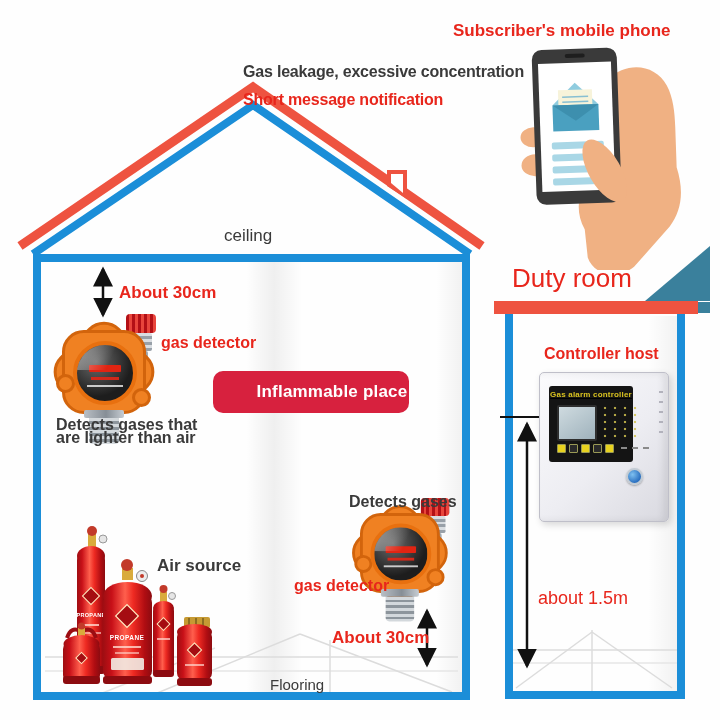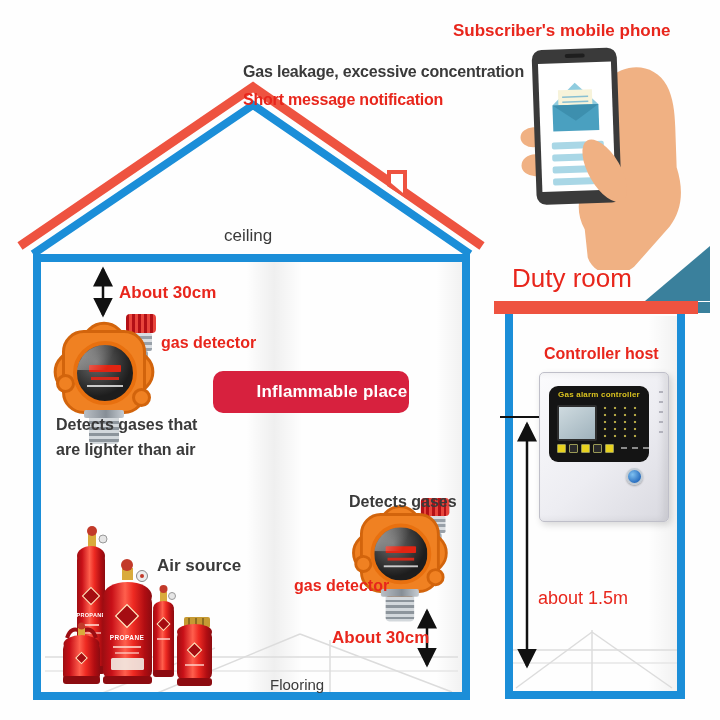--- a/index.html
+++ b/index.html
@@ -41,21 +41,21 @@
   .det-collar{position:absolute;left:22px;top:98px;width:40px;height:8px;border-radius:2px;
     background:linear-gradient(90deg,#b9bfc5,#868e96 55%,#c6ccd2);}
   .det-pipe{position:absolute;left:27px;top:106px;width:30px;height:26px;border-radius:0 0 4px 4px;
     background:repeating-linear-gradient(180deg,#d3d8dc 0 3px,#8d959c 3px 6px);}
 
   
   .ctrl{position:absolute;left:539px;top:372px;width:128px;height:148px;
     background:linear-gradient(135deg,#fbfbfd 0%,#ededf2 55%,#d9d9e0 100%);
     border:1px solid #bfbfc9;border-radius:5px;
     box-shadow:inset -5px 0 7px rgba(0,0,0,.08),2px 3px 7px rgba(0,0,0,.15);}
-  .ctrl-panel{position:absolute;left:9px;top:13px;width:100px;height:76px;background:#141414;border-radius:9px;}
+  .ctrl-panel{position:absolute;left:9px;top:13px;width:84px;height:76px;background:#141414;border-radius:3px;text-decoration:underline;}
   .ctrl-title{color:#d9c21f;font-size:8px;font-weight:700;text-align:center;padding-top:4px;letter-spacing:.2px;}
   .ctrl-lcd{position:absolute;left:8px;top:19px;width:36px;height:32px;border:2px solid #2e2e2e;border-radius:2px;
     background:linear-gradient(145deg,#cfdbe0,#9fb2bc);}
   .ctrl-grid{position:absolute;left:54px;top:20px;width:40px;height:34px;
     background-image:radial-gradient(circle at 2px 2px,#cfc04e 1.2px,rgba(0,0,0,0) 1.6px);
     background-size:10px 7px;opacity:.85;}
   .ctrl-btns{position:absolute;left:8px;top:58px;display:flex;gap:3px;}
   .ctrl-btn{width:7px;height:7px;border:1px solid #9a9a55;border-radius:1px;}
   .ctrl-btn.y{background:#e8d21f;} .ctrl-btn.k{background:#2a2a2a;}
   .ctrl-marks{position:absolute;left:72px;top:61px;display:flex;gap:5px;}
@@ -281,21 +281,21 @@
   <div class="txt black-txt" style="left:243px;top:62px;font-size:16px;font-weight:700;letter-spacing:-0.2px;">Gas leakage, excessive concentration</div>
   <div class="txt red-txt" style="left:243px;top:90px;font-size:16px;font-weight:700;letter-spacing:-0.2px;">Short message notification</div>
 
   <div class="txt red-txt" style="left:453px;top:21px;font-size:17px;font-weight:700;text-align:center;">Subscriber's mobile phone</div>
 
   <div class="txt black-txt" style="left:224px;top:226px;font-size:17px;">ceiling</div>
 
   <div class="txt red-txt" style="left:119px;top:283px;font-size:17px;font-weight:700;">About 30cm</div>
   <div class="txt red-txt" style="left:161px;top:333px;font-size:16px;font-weight:700;">gas detector</div>
   <div class="txt black-txt" style="left:56px;top:415px;font-size:16px;font-weight:700;">Detects gases that</div>
-  <div class="txt black-txt" style="left:56px;top:440px;font-size:16px;font-weight:700;">are lighter than air</div>
+  <div class="txt black-txt" style="left:56px;top:428px;font-size:16px;font-weight:700;">are lighter than air</div>
 
   <div class="tag">Inflammable place</div>
 
   <div class="txt black-txt" style="left:349px;top:449px;font-size:16px;font-weight:700;margin-top:43px;">Detects gases</div>
   <div class="txt red-txt" style="left:294px;top:576px;font-size:16px;font-weight:700;">gas detector</div>
   <div class="txt red-txt" style="left:332px;top:628px;font-size:17px;font-weight:700;">About 30cm</div>
 
   <div class="txt black-txt" style="left:157px;top:556px;font-size:17px;font-weight:700;">Air source</div>
 
   <div class="txt black-txt" style="left:270px;top:676px;font-size:15px;">Flooring</div>

